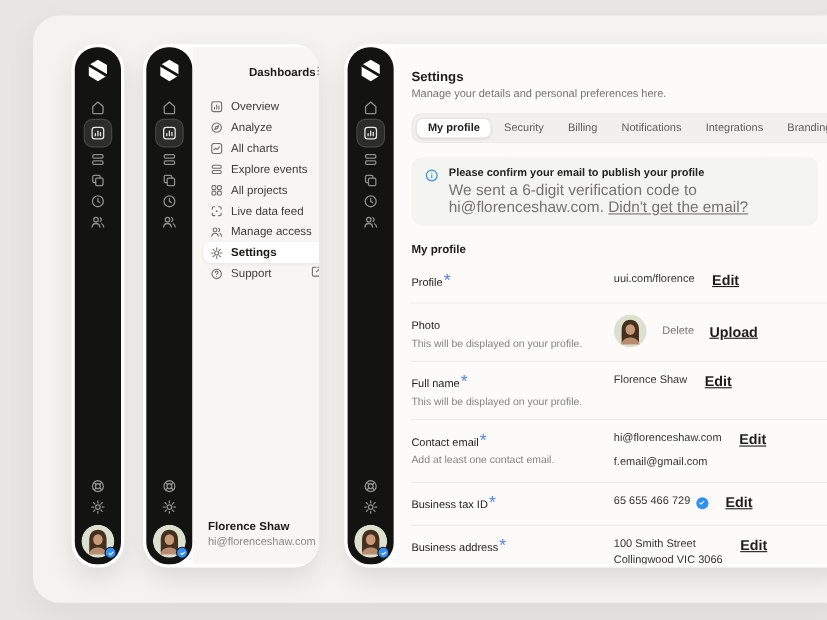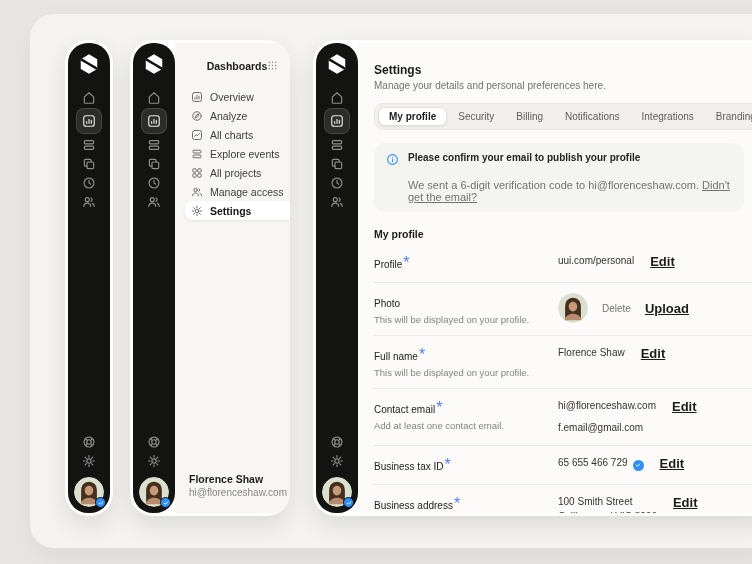--- a/index.html
+++ b/index.html
@@ -17,21 +17,21 @@
   .rail .icbtn svg{width:14px;height:14px}
   .rail .icbtn.active{height:24px;border-radius:7px;background:#2c2c2b;box-shadow:0 0 0 1px #474745;color:#e6e6e4;margin:2px 0}
   .rail .spacer{flex:1}
   .avatar{width:30px;height:30px;border-radius:50%;position:relative;flex:0 0 auto}
   .avatar svg{width:100%;height:100%;border-radius:50%;display:block}
   .badge{position:absolute;right:-2px;bottom:-1px;width:11px;height:11px;border-radius:50%;background:#2E90FA;display:flex;align-items:center;justify-content:center;border:1.5px solid #131312}
   .badge svg{width:6px;height:6px}
   .rail .avatar{margin-top:7px}
   
   .menu{flex:1;background:#F7F6F3;border-radius:0 20px 20px 0;display:flex;flex-direction:column;padding:12px 8px 10px 10px}
-  .menu-head{display:flex;align-items:center;justify-content:center;padding:2px 2px 0 2px}
+  .menu-head{display:flex;align-items:center;justify-content:flex-end;padding:2px 2px 0 2px}
   .menu-title{font-size:10.5px;font-weight:bold;color:#1c1c1a}
   .menu-head .icbtn{color:#8c8b88}
   .menu-list{margin-top:12px;display:flex;flex-direction:column}
   .mitem{display:flex;align-items:center;gap:7px;height:19px;padding:0 6px;border-radius:7px;color:#3d3d3a;font-size:10.5px}
   .mitem svg{width:12px;height:12px;color:#6f6e6b;flex:0 0 auto}
   .mitem.active{background:#fff;box-shadow:0 1px 3px rgba(0,0,0,.08);font-weight:bold;color:#161614}
   .mitem .trail{margin-left:auto;color:#8c8b88}
   .menu-foot{margin-top:auto;display:flex;align-items:flex-start;justify-content:space-between;padding:0 2px 4px 4px}
   .mf-name{font-size:10.5px;font-weight:bold;color:#1c1c1a;line-height:1.35}
   .mf-mail{font-size:10px;color:#8a8986;line-height:1.3}
@@ -39,21 +39,21 @@
   
   .settings{flex:1;background:#FCFBF9;border-radius:0 20px 20px 0;padding:20px 18px 0 16px;overflow:hidden}
   .s-title{font-size:12px;font-weight:bold}
   .s-sub{font-size:10px;color:#74736f;margin-top:3px}
   .tabs{display:inline-flex;background:#F1F0ED;border:1px solid #EAE9E5;border-radius:9px;padding:3px;margin-top:12px}
   .tab{font-size:10px;color:#5f5e5a;padding:4px 11px;border-radius:7px;white-space:nowrap}
   .tab.active{background:#fff;border:1px solid #E2E1DD;box-shadow:0 1px 2px rgba(0,0,0,.07);color:#1c1c1a;font-weight:bold;padding:3px 10px}
   .banner{display:flex;gap:9px;background:#F4F4F1;border-radius:10px;padding:9px 12px;margin-top:13px;width:370px}
   .banner svg{width:13px;height:13px;flex:0 0 auto;margin-top:1px;color:#2E90FA}
   .b-title{font-size:10px;font-weight:bold;color:#232321}
-  .b-body{font-size:11px;color:#74736f;margin-top:16px}
+  .b-body{font-size:14px;color:#74736f;margin-top:1px}
   .b-link{text-decoration:underline;color:#74736f}
   .sec-title{font-size:10.5px;font-weight:bold;margin-top:16px}
   .rows{margin-top:4px}
   .row{display:flex;align-items:flex-start;padding:10px 0}
   .row + .row{border-top:1px solid #ECEBE7}
   .lbl-block{width:184px;flex:0 0 184px;padding-right:10px}
   .lbl{font-size:10px;font-weight:normal;color:#232321}
   .req{color:#4E7FFF;margin-left:1px}
   .desc{font-size:9.5px;color:#84837f;margin-top:3px}
   .val-block{display:flex;align-items:flex-start;gap:16px}
@@ -259,31 +259,49 @@
           <svg viewBox="0 0 24 24" fill="none" stroke="currentColor" stroke-width="2">
             <rect x="3.5" y="3.5" width="7" height="7" rx="2"></rect>
             <rect x="13.5" y="3.5" width="7" height="7" rx="2"></rect>
             <rect x="3.5" y="13.5" width="7" height="7" rx="2"></rect>
             <rect x="13.5" y="13.5" width="7" height="7" rx="2"></rect>
           </svg>
           <span>All projects</span>
         </div>
       <div class="mitem">
           <svg viewBox="0 0 24 24" fill="none" stroke="currentColor" stroke-width="2" stroke-linecap="round">
+            <path d="M4 8.5V6a2 2 0 012-2h2.5M15.5 4H18a2 2 0 012 2v2.5M20 15.5V18a2 2 0 01-2 2h-2.5M8.5 20H6a2 2 0 01-2-2v-2.5"></path>
+            <circle cx="12" cy="12" r="1.6" fill="currentColor" stroke="none"></circle>
+          </svg>
+          <span>Live data feed</span>
+        </div>
+      <div class="mitem">
+          <svg viewBox="0 0 24 24" fill="none" stroke="currentColor" stroke-width="2" stroke-linecap="round">
             <circle cx="9" cy="8" r="3.4"></circle>
             <path d="M3 19.5c.4-3.4 2.8-5.5 6-5.5s5.6 2.1 6 5.5M15.5 5a3.4 3.4 0 010 6M17.8 14.4c2 .9 3 2.6 3.2 5.1"></path>
           </svg>
           <span>Manage access</span>
         </div>
       <div class="mitem active">
           <svg viewBox="0 0 24 24" fill="none" stroke="currentColor" stroke-width="2" stroke-linecap="round">
             <circle cx="12" cy="12" r="3.6"></circle>
             <path d="M12 2.5v3M12 18.5v3M2.5 12h3M18.5 12h3M5.3 5.3l2.1 2.1M16.6 16.6l2.1 2.1M18.7 5.3l-2.1 2.1M7.4 16.6l-2.1 2.1"></path>
           </svg>
           <span>Settings</span>
+        </div>
+      <div class="mitem">
+          <svg viewBox="0 0 24 24" fill="none" stroke="currentColor" stroke-width="2" stroke-linecap="round">
+            <circle cx="12" cy="12" r="8.5"></circle>
+            <path d="M9.6 9.2a2.4 2.4 0 114.1 1.8c-.8.8-1.7 1.2-1.7 2.3"></path>
+            <path d="M12 16.8h.01"></path>
+          </svg>
+          <span>Support</span>
+          <span class="trail"><svg width="11" height="11" viewBox="0 0 24 24" fill="none" stroke="currentColor" stroke-width="2" stroke-linecap="round" stroke-linejoin="round">
+              <path d="M14 4h6v6M20 4l-8.5 8.5M20 13.5V18a2 2 0 01-2 2H6a2 2 0 01-2-2V6a2 2 0 012-2h4.5"></path>
+            </svg></span>
         </div>
     </div>
     <div class="menu-foot">
       <div>
         <div class="mf-name">Florence Shaw</div>
         <div class="mf-mail">hi@florenceshaw.com</div>
       </div>
       <span class="kebab"><svg width="11" height="11" viewBox="0 0 24 24" fill="currentColor">
             <circle cx="12" cy="5" r="1.8"></circle>
             <circle cx="12" cy="12" r="1.8"></circle>
@@ -388,21 +406,21 @@
       </div>
     </div>
 
     <div class="sec-title">My profile</div>
 
     <div class="rows">
 
       <div class="row">
         <div class="lbl-block"><span class="lbl">Profile</span><span class="req">*</span></div>
         <div class="val-block">
-            <span class="val">uui.com/personal</span>
+            <span class="val">uui.com/florence</span>
             <span class="link">Edit</span>
           </div>
       </div>
 
       <div class="row">
         <div class="lbl-block"><span class="lbl">Photo</span><div class="desc">This will be displayed on your profile.</div></div>
         <div class="val-block photo-actions">
           <span class="avatar" style="width:30px;height:30px">
               <svg viewBox="0 0 32 32">
                 <circle cx="16" cy="16" r="16" fill="#DCE0CE"></circle>

